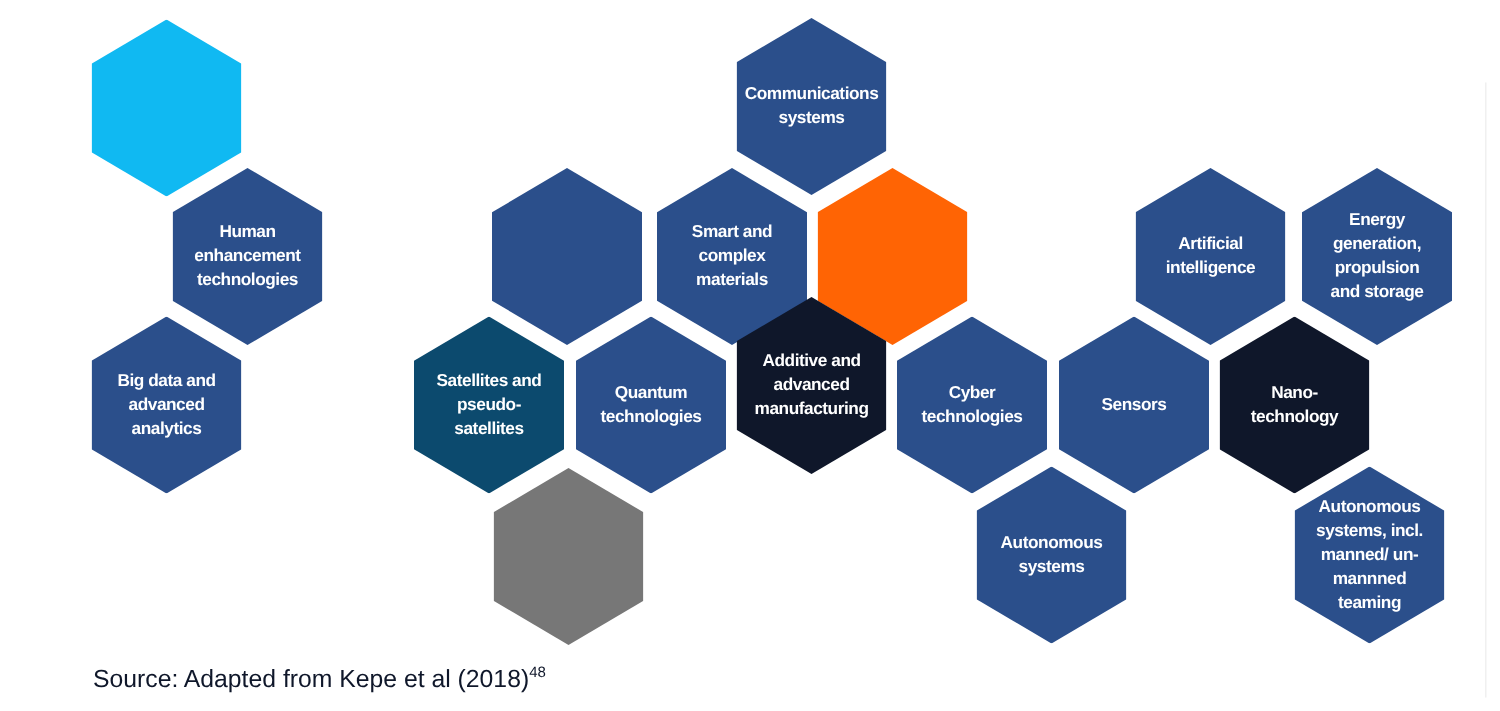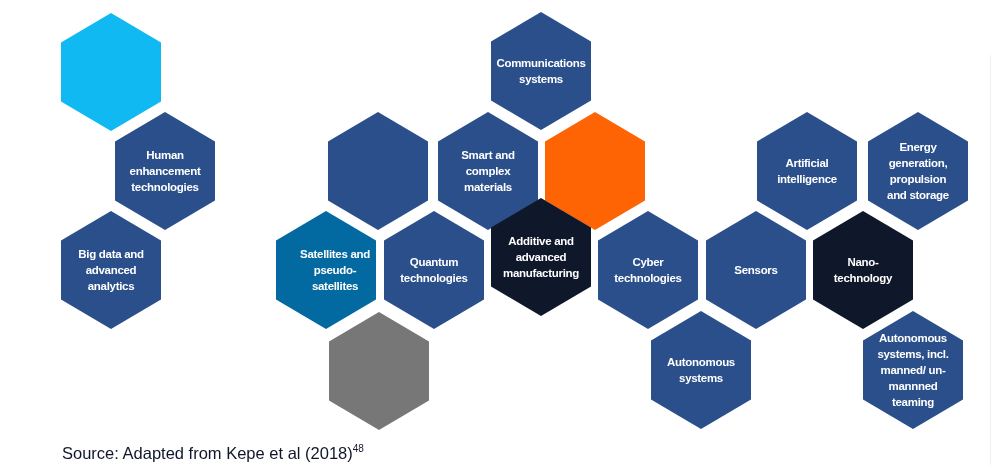--- a/index.html
+++ b/index.html
@@ -106,21 +106,21 @@
       <span class="hex-label">Energy
 generation,
 propulsion
 and storage</span>
     </div>
     <div class="hex blue" style="left: 61px; top: 211px; background: rgb(43, 79, 139);">
       <span class="hex-label">Big data and
 advanced
 analytics</span>
     </div>
-    <div class="hex blue" style="left: 276px; top: 211px; background: #0369a1; justify-content: flex-end;">
+    <div class="hex blue" style="left: 276px; top: 211px; background: #0c4a6e;">
       <span class="hex-label">Satellites and
 pseudo-
 satellites</span>
     </div>
     <div class="hex blue" style="left: 384px; top: 211px; background: rgb(43, 79, 139);">
       <span class="hex-label">Quantum
 technologies</span>
     </div>
     <div class="hex blue" style="left: 491px; top: 198px; background: #0f172a;">
       <span class="hex-label">Additive and

